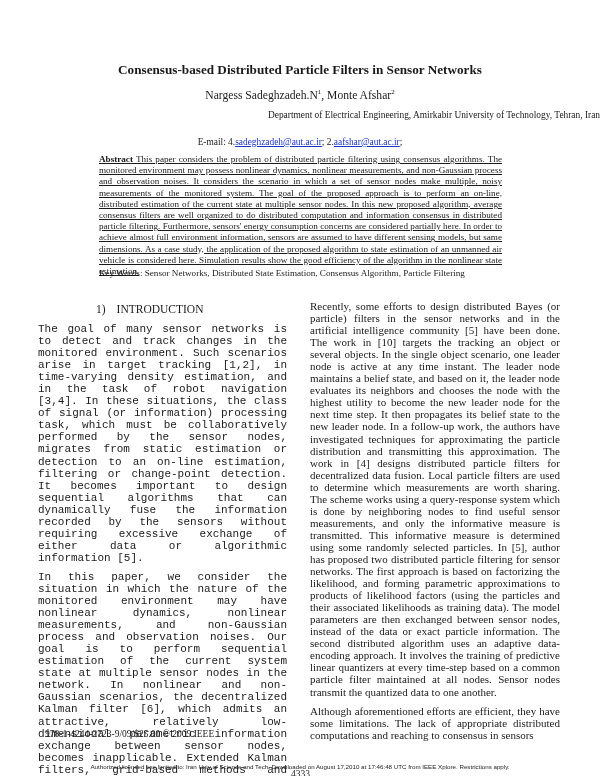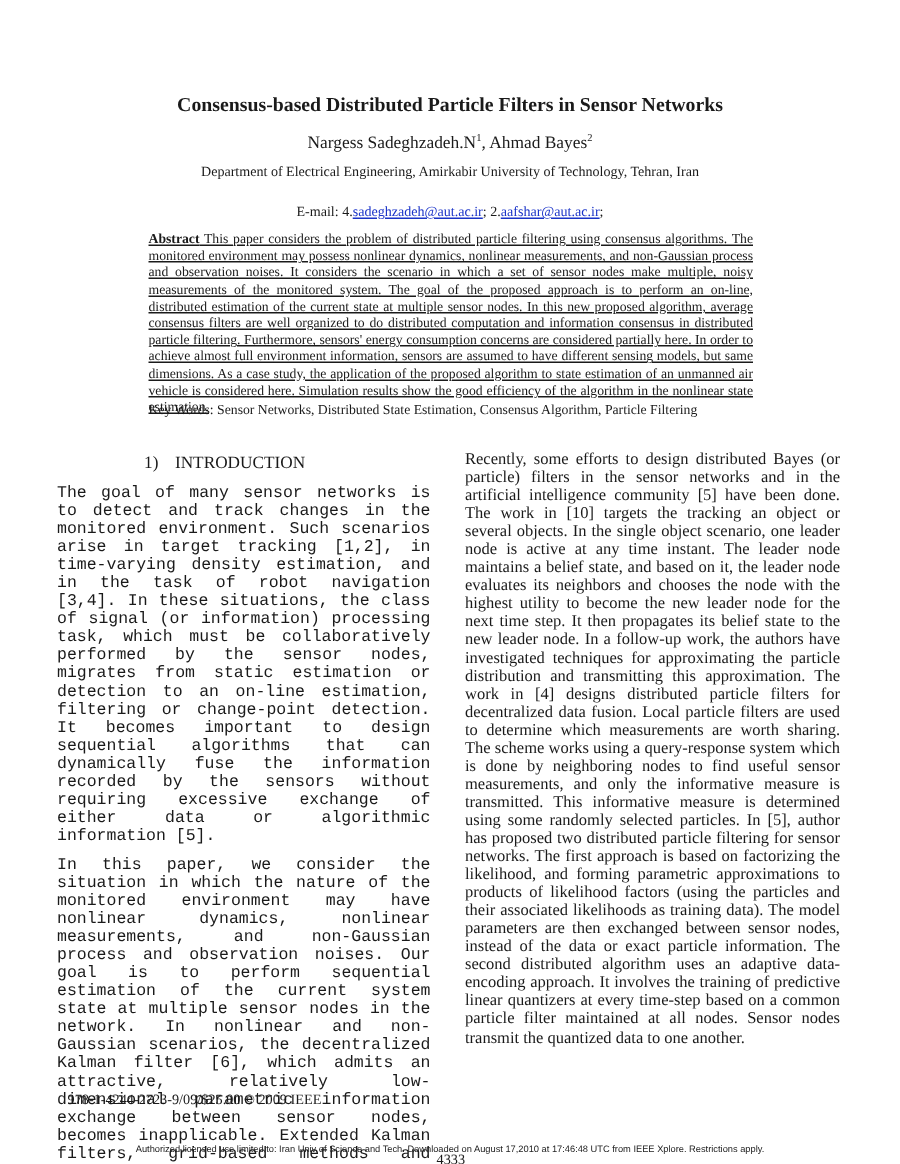--- a/index.html
+++ b/index.html
@@ -10,21 +10,21 @@
   .title {
     position: absolute; top: 62px; left: 0; width: 600px; text-align: center;
     font-weight: bold; font-size: 13.2px;
   }
   .authors {
     position: absolute; top: 88px; left: 0; width: 600px; text-align: center;
     font-size: 11.6px;
   }
   .authors sup { font-size: 7px; }
   .affil {
-    position: absolute; top: 110px; left: 0; width: 600px; text-align: center;
+    position: absolute; top: 110px; left: 0; width: 600px; text-align: right;
     font-size: 9.4px;
   }
   .email {
     position: absolute; top: 137px; left: 0; width: 600px; text-align: center;
     font-size: 9.4px;
   }
   .email a { color: #1a33c8; text-decoration: underline; }
   .abstract {
     position: absolute; top: 154px; left: 99px; width: 403px;
     font-size: 9.15px; line-height: 11.2px; text-align: justify; text-decoration: underline;
@@ -57,21 +57,21 @@
     position: absolute; top: 763px; left: 0; width: 600px; text-align: center;
     font-family: "Liberation Sans", sans-serif; font-size: 6.2px; color: #222;
   }
 </style>
 </head>
 <body>
 
 <div class="title">Consensus-based Distributed Particle Filters in Sensor Networks</div>
 
 <div class="authors">
-  <span>Nargess Sadeghzadeh.N</span><sup>1</sup><span>, </span><span>Ahmad Bayes</span><sup>2</sup>
+  <span>Nargess Sadeghzadeh.N</span><sup>1</sup><span>, </span><span>Monte Afshar</span><sup>2</sup>
 </div>
 
 <div class="affil">Department of Electrical Engineering, Amirkabir University of Technology, Tehran, Iran</div>
 
 <div class="email">
   <span>E-mail: 4.</span><a>sadeghzadeh@aut.ac.ir</a><span>; 2.</span><a>aafshar@aut.ac.ir</a><span>;</span>
 </div>
 
 <div class="abstract">
   <b>Abstract</b><span> This paper considers the problem of distributed particle filtering using consensus algorithms. The monitored environment may possess nonlinear dynamics, nonlinear measurements, and non-Gaussian process and observation noises. It considers the scenario in which a set of sensor nodes make multiple, noisy measurements of the monitored system. The goal of the proposed approach is to perform an on-line, distributed estimation of the current state at multiple sensor nodes. In this new proposed algorithm, average consensus filters are well organized to do distributed computation and information consensus in distributed particle filtering. Furthermore, sensors' energy consumption concerns are considered partially here. In order to achieve almost full environment information, sensors are assumed to have different sensing models, but same dimensions. As a case study, the application of the proposed algorithm to state estimation of an unmanned air vehicle is considered here. Simulation results show the good efficiency of the algorithm in the nonlinear state estimation.</span>
@@ -85,18 +85,19 @@
   <span class="num">1)</span><span>INTRODUCTION</span>
 </div>
 
 <div class="col col-left">
   <p>The goal of many sensor networks is to detect and track changes in the monitored environment. Such scenarios arise in target tracking [1,2], in time-varying density estimation, and in the task of robot navigation [3,4]. In these situations, the class of signal (or information) processing task, which must be collaboratively performed by the sensor nodes, migrates from static estimation or detection to an on-line estimation, filtering or change-point detection. It becomes important to design sequential algorithms that can dynamically fuse the information recorded by the sensors without requiring excessive exchange of either data or algorithmic information [5].</p>
   <p>In this paper, we consider the situation in which the nature of the monitored environment may have nonlinear dynamics, nonlinear measurements, and non-Gaussian process and observation noises. Our goal is to perform sequential estimation of the current system state at multiple sensor nodes in the network. In nonlinear and non-Gaussian scenarios, the decentralized Kalman filter [6], which admits an attractive, relatively low-dimensional parametric information exchange between sensor nodes, becomes inapplicable. Extended Kalman filters, grid-based methods and Gaussian-sum filters are possible alternatives [7,8], but all these have limitations, and information exchange is not so simple. The class of sequential Monte Carlo (or particle filtering) methods [9] is attractive because of its power and flexibility. These methods keep track of a set of “particles”, or candidate state descriptions. The methods evaluate how well each particle is in conformity with the dynamic model and explains the observations, using this assessment to generate a weighted particulate approximation to the filtering distribution, and hence form state estimates.</p>
 </div>
 
 <div class="col col-right">
   <p>Recently, some efforts to design distributed Bayes (or particle) filters in the sensor networks and in the artificial intelligence community [5] have been done. The work in [10] targets the tracking an object or several objects. In the single object scenario, one leader node is active at any time instant. The leader node maintains a belief state, and based on it, the leader node evaluates its neighbors and chooses the node with the highest utility to become the new leader node for the next time step. It then propagates its belief state to the new leader node. In a follow-up work, the authors have investigated techniques for approximating the particle distribution and transmitting this approximation. The work in [4] designs distributed particle filters for decentralized data fusion. Local particle filters are used to determine which measurements are worth sharing. The scheme works using a query-response system which is done by neighboring nodes to find useful sensor measurements, and only the informative measure is transmitted. This informative measure is determined using some randomly selected particles. In [5], author has proposed two distributed particle filtering for sensor networks. The first approach is based on factorizing the likelihood, and forming parametric approximations to products of likelihood factors (using the particles and their associated likelihoods as training data). The model parameters are then exchanged between sensor nodes, instead of the data or exact particle information. The second distributed algorithm uses an adaptive data-encoding approach. It involves the training of predictive linear quantizers at every time-step based on a common particle filter maintained at all nodes. Sensor nodes transmit the quantized data to one another.</p>
+  <p>Although aforementioned efforts are efficient, they have some limitations. The lack of appropriate distributed computations and reaching to consensus in sensors</p>
 </div>
 
 <div class="footer-left">978-1-4244-2723-9/09/$25.00 © 2009 IEEE</div>
 <div class="footer-page">4333</div>
 
 <div class="license">Authorized licensed use limited to: Iran Univ of Science and Tech. Downloaded on August 17,2010 at 17:46:48 UTC from IEEE Xplore.  Restrictions apply.</div>
 
 </body></html>

